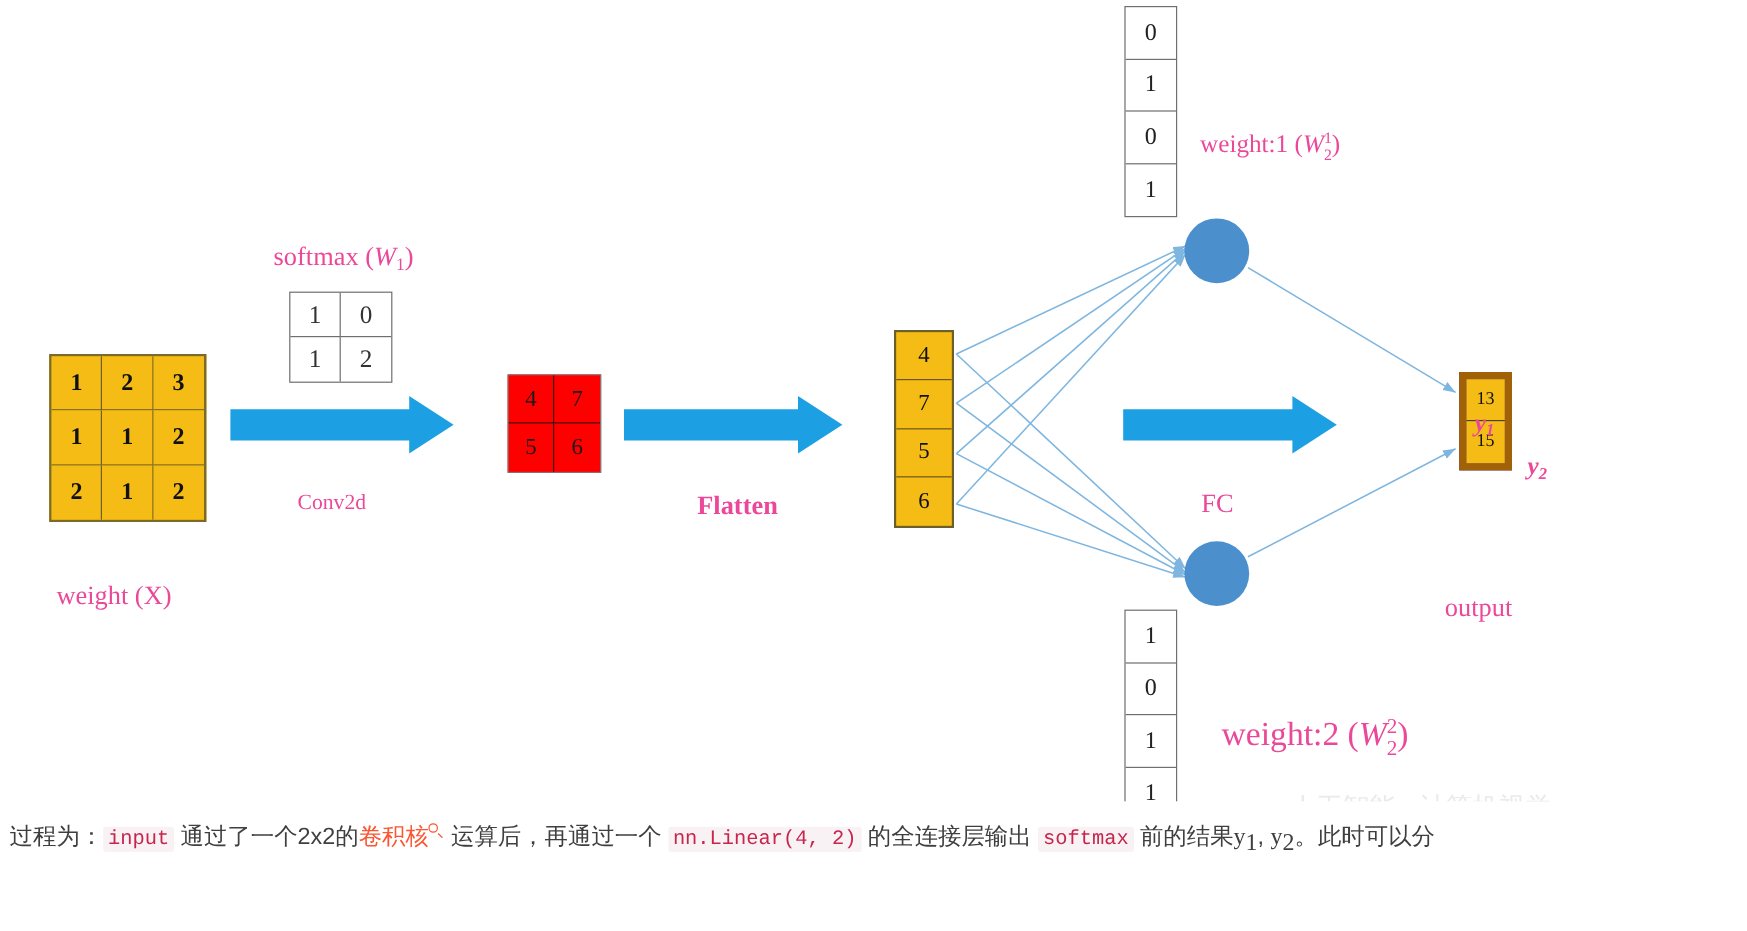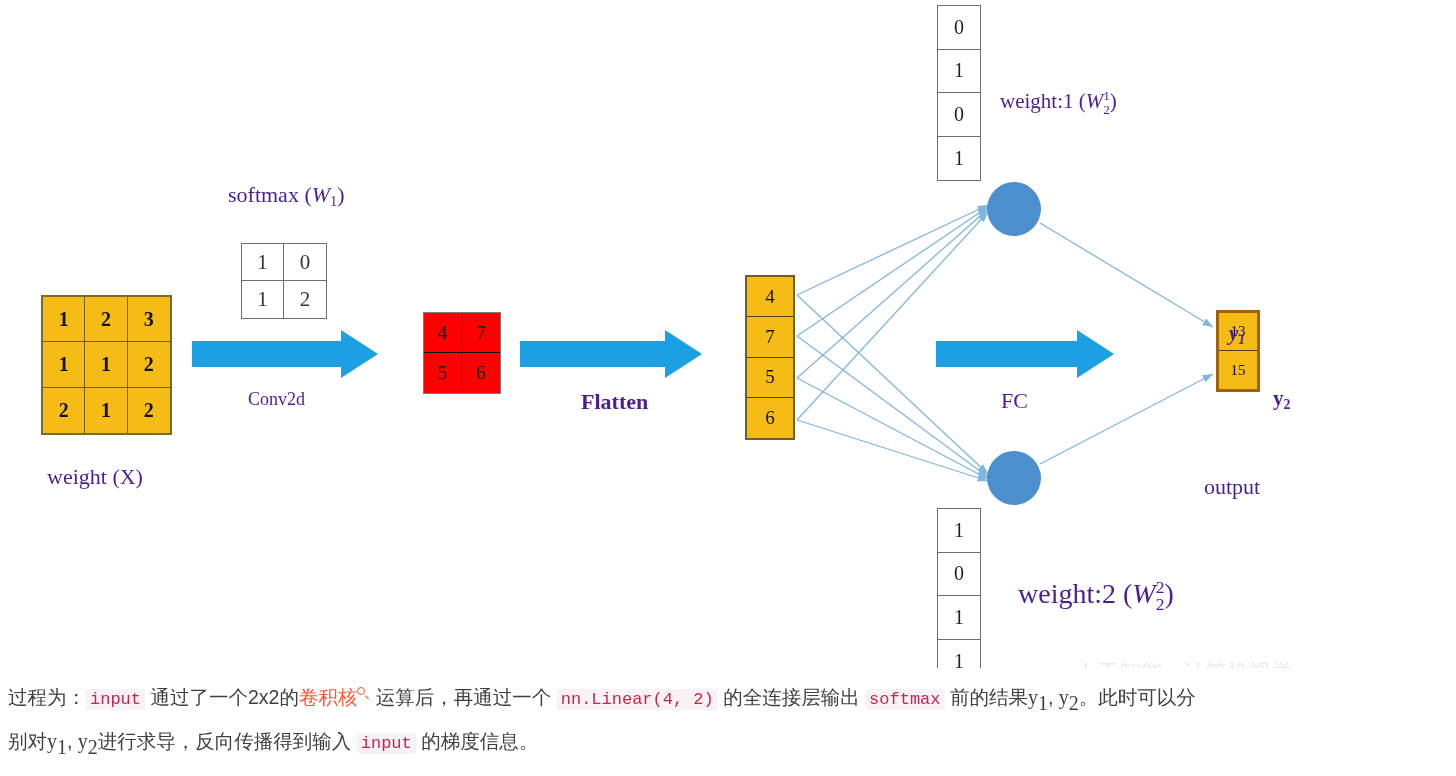--- a/index.html
+++ b/index.html
@@ -143,46 +143,47 @@
   #weight2a-vector { left: 937px; top: 5px; height: 176px; }
   #weight2b-vector { left: 937px; top: 508px; height: 176px; }
 
   
   #output-vector {
     left: 1216px; top: 310px;
     width: 44px; height: 82px;
     grid-template-columns: 1fr;
     grid-template-rows: repeat(2, 1fr);
     background: #4c1d95;
-    border: 3px solid #a16207;
+    border: 6px solid #a16207;
   }
   #output-vector .cell {
     background: #F5BC15;
     border-bottom: 1.7px solid #4a4024;
     font-size: 15px;
     font-weight: normal;
   }
   #output-vector .cell:last-child { border-bottom: none; }
 
   
   .label {
     position: absolute;
-    color: #4c1d95;
+    color: #ec4899;
     white-space: nowrap;
+    margin-top: 19px;
   }
   #weight1-label { left: 228px; top: 182px; font-size: 22px; }
   #input-label   { left: 47px;  top: 464px; font-size: 22px; }
   #conv2d-label  { left: 248px; top: 389px; font-size: 18px; font-family: Liberation Serif, serif; }
   #flatten-label { left: 581px; top: 389px; font-size: 22px; font-weight: bold; }
   #fc-label      { left: 1001px; top: 388px; font-size: 22px; }
   #output-label  { left: 1204px; top: 474px; font-size: 22px; }
   #weight2a-label { left: 1000px; top: 89px; font-size: 21px; }
   #weight2b-label { left: 1018px; top: 578px; font-size: 28px; }
   #y1-label { left: 1229px; top: 321px; font-size: 21px; font-style: italic; font-weight: bold; }
-  #y2-label { left: 1273px; top: 386px; font-size: 21px; font-weight: bold; }
+  #y2-label { left: 1273px; top: 357px; font-size: 21px; font-style: italic; font-weight: bold; }
 
   .sub { font-size: 0.66em; vertical-align: -0.28em; }
   .ital { font-style: italic; }
   .supsub {
     display: inline-block;
     vertical-align: -0.42em;
     font-size: 0.63em;
     line-height: 1.0;
     text-align: left;
   }
@@ -377,16 +378,15 @@
     <div class="label" id="y1-label"><span>y</span><span class="sub">1</span></div>
     <div class="label" id="y2-label"><span>y</span><span class="sub">2</span></div>
     <div class="label" id="output-label">output</div>
 
     <div id="watermark-sub">人工智能 • 计算机视觉</div>
 
   </div>
 
   <div id="caption">
     <div><span>过程为：</span><span class="code">input</span> <span>通过了一个2x2的</span><span class="kwlink">卷积核</span><span class="mag"></span> <span>运算后，再通过一个</span> <span class="code">nn.Linear(4, 2)</span> <span>的全连接层输出</span> <span class="code">softmax</span> <span>前的结果</span><span class="var">y</span><span class="var sub">1</span><span>, </span><span class="var">y</span><span class="var sub">2</span><span>。此时可以分</span></div>
-    <div><span>别对</span><span class="var">y</span><span class="var sub">1</span><span>, </span><span class="var">y</span><span class="var sub">2</span><span>进行求导，反向传播得到输入</span> <span class="code">input</span> <span>的梯度信息。</span></div>
   </div>
 
 </div>
 
 </body></html>

